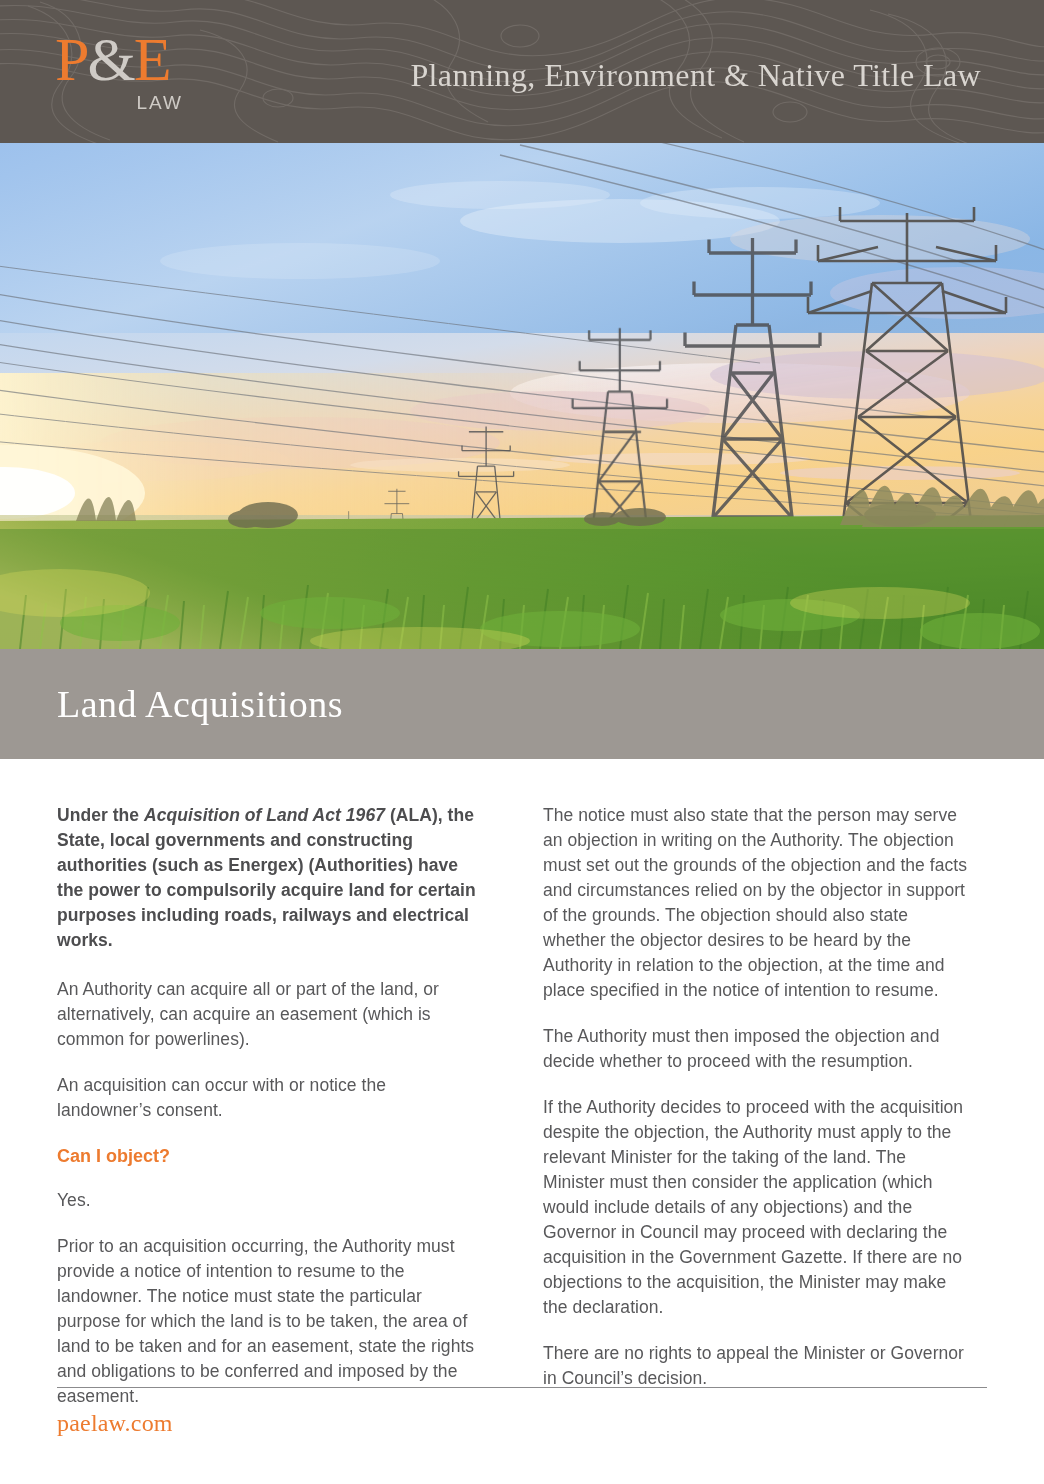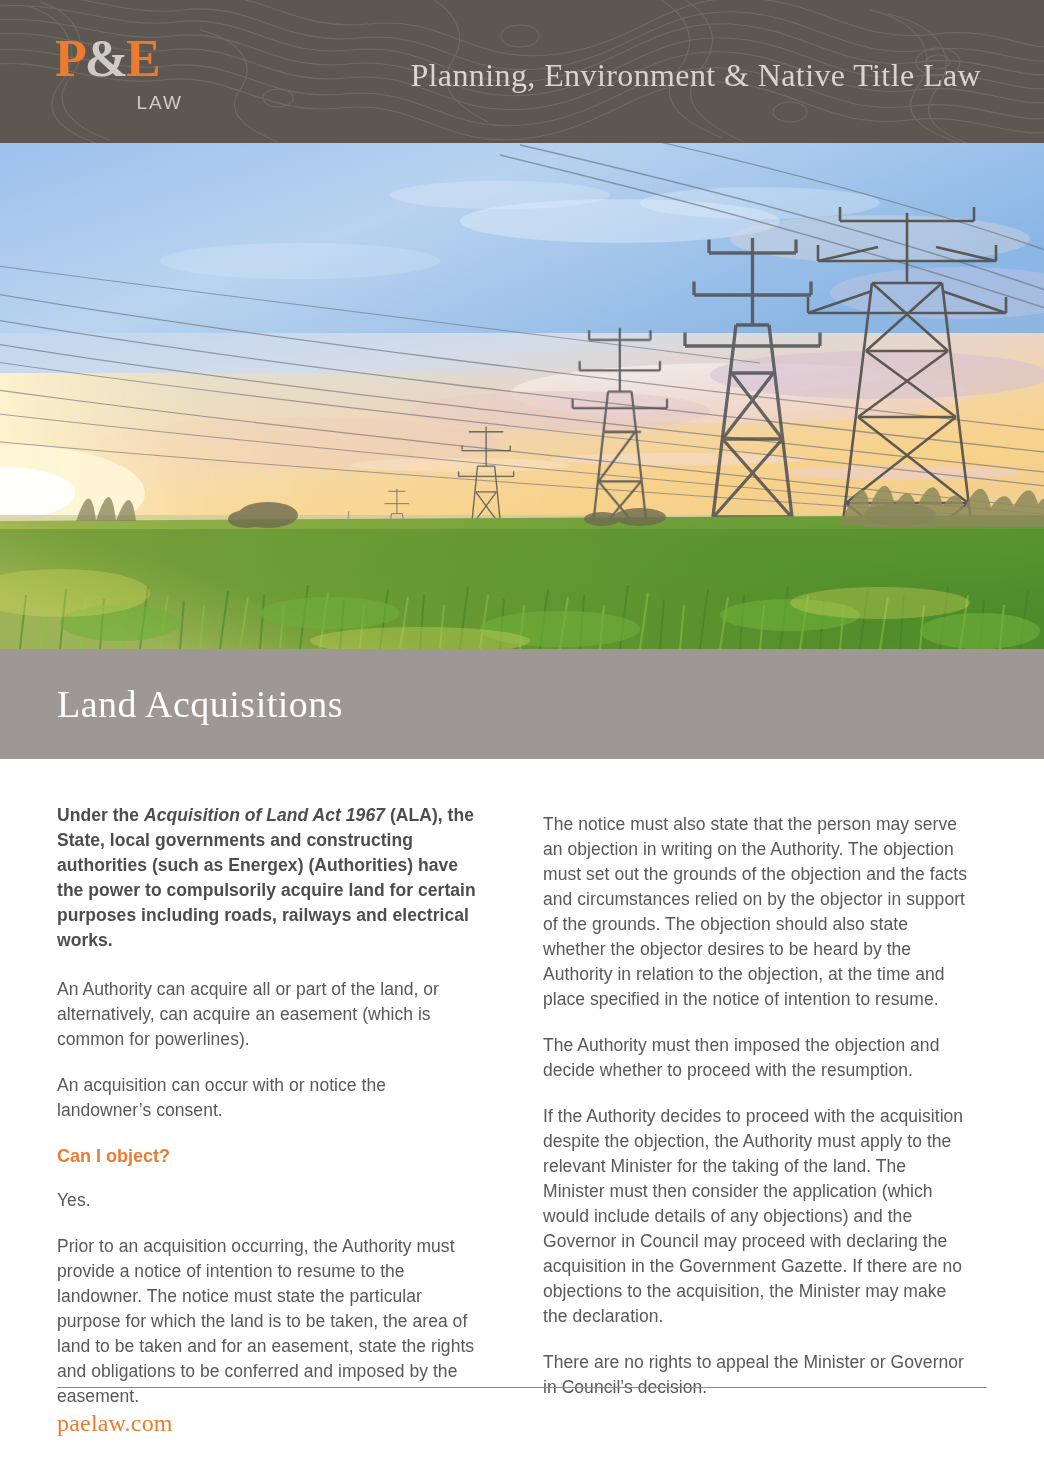--- a/index.html
+++ b/index.html
@@ -33,22 +33,22 @@
   }
   .logo {
     position: absolute;
     left: 55px;
     top: 28px;
     width: 130px;
     height: 88px;
   }
   .logo-mark {
     font-family: "Liberation Serif", serif;
-    font-weight: bold;
-    font-size: 52px;
+    font-weight: normal;
+    font-size: 62px;
     line-height: 62px;
     letter-spacing: -2px;
     white-space: nowrap;
   }
   .logo-p, .logo-e { color: #ED7B2F; }
   .logo-amp { color: #cfcbc6; }
   .logo-law {
     color: #cfcbc6;
     font-family: "Liberation Sans", sans-serif;
     font-size: 19px;
@@ -96,21 +96,20 @@
     font-weight: 400;
     letter-spacing: 0.5px;
   }
 
   
   .content {
     display: flex;
     gap: 58px;
     padding: 44px 57px 0 57px;
     box-sizing: border-box;
-    align-items: center;
   }
   .col {
     width: 428px;
     flex: 0 0 428px;
   }
   .col p {
     margin: 0 0 21px 0;
     color: #58585a;
     font-size: 17.5px;
     line-height: 25px;

